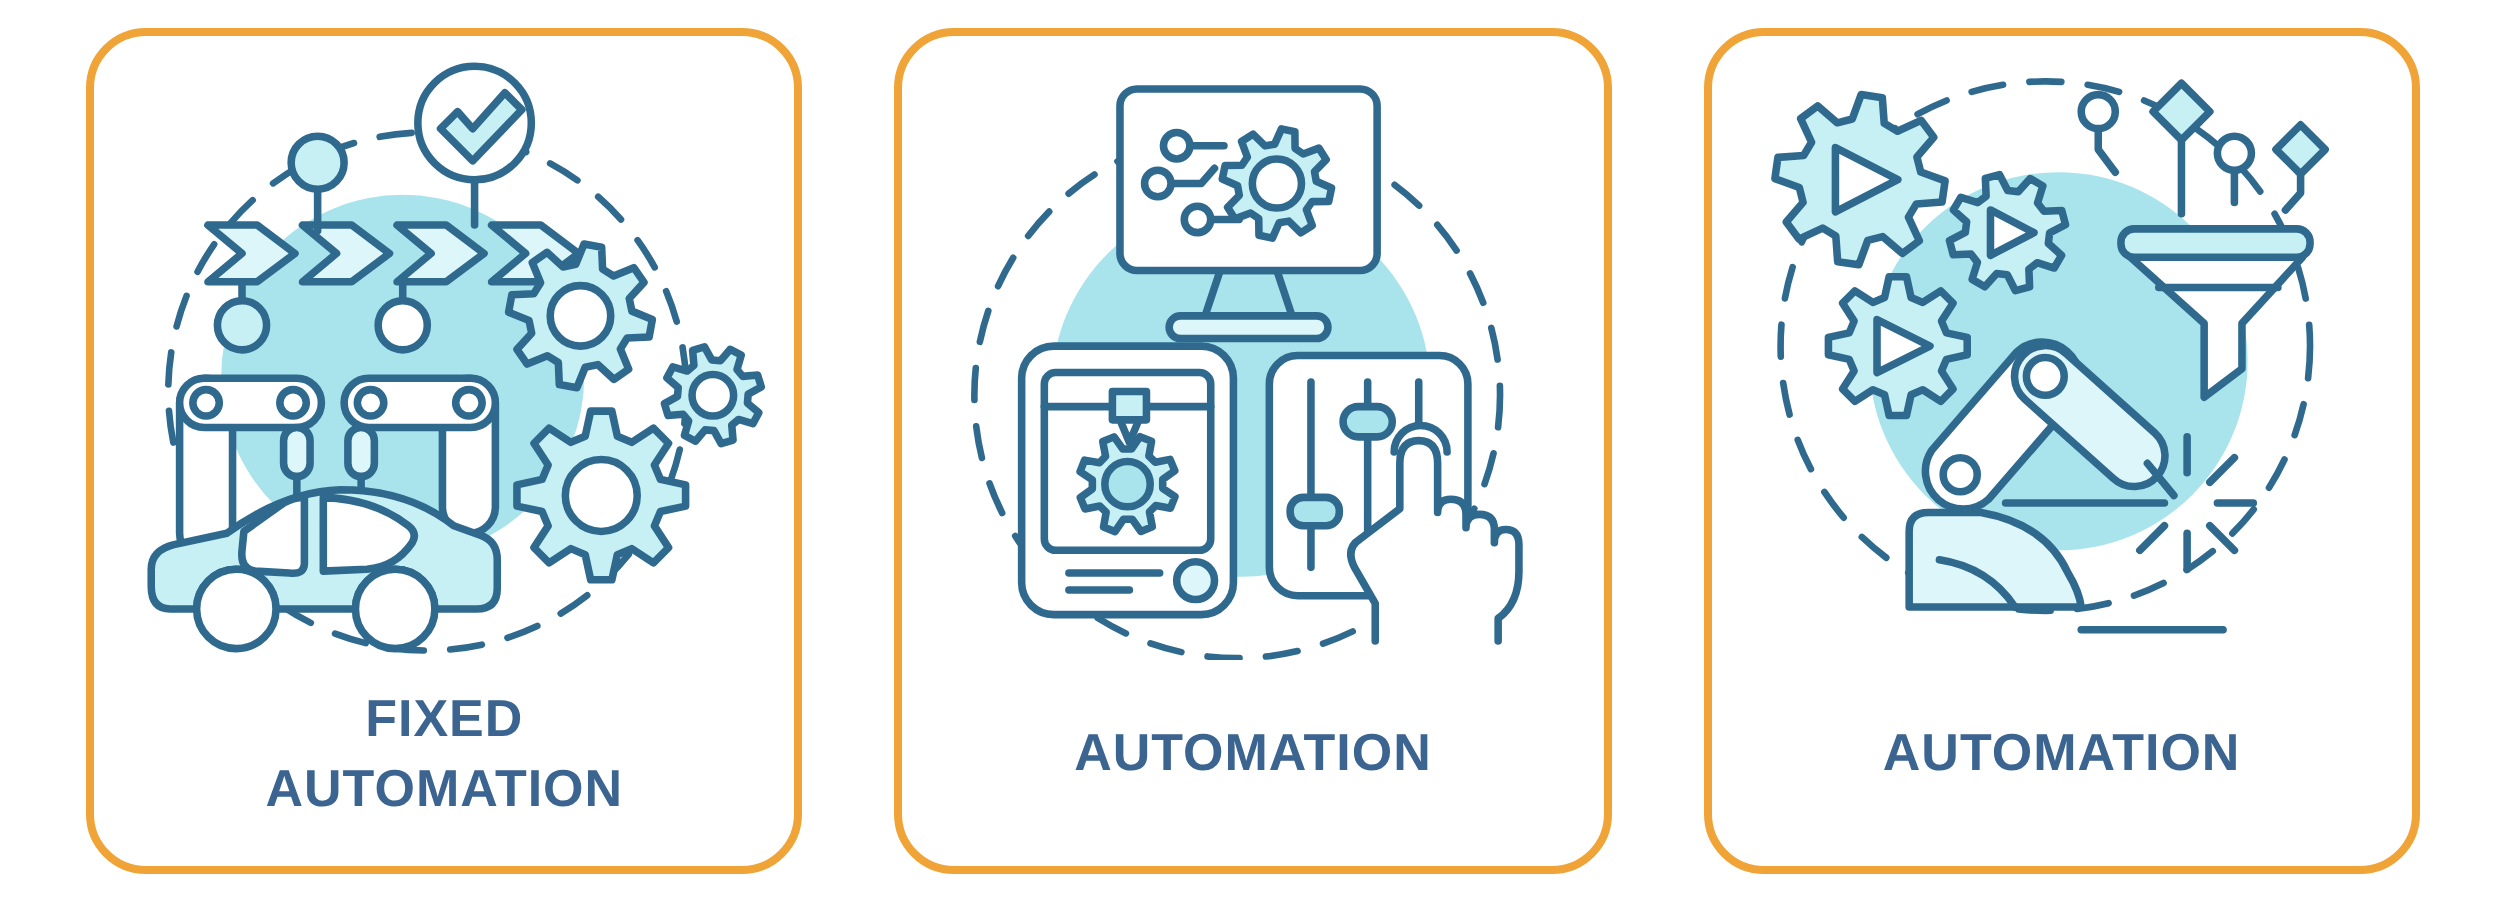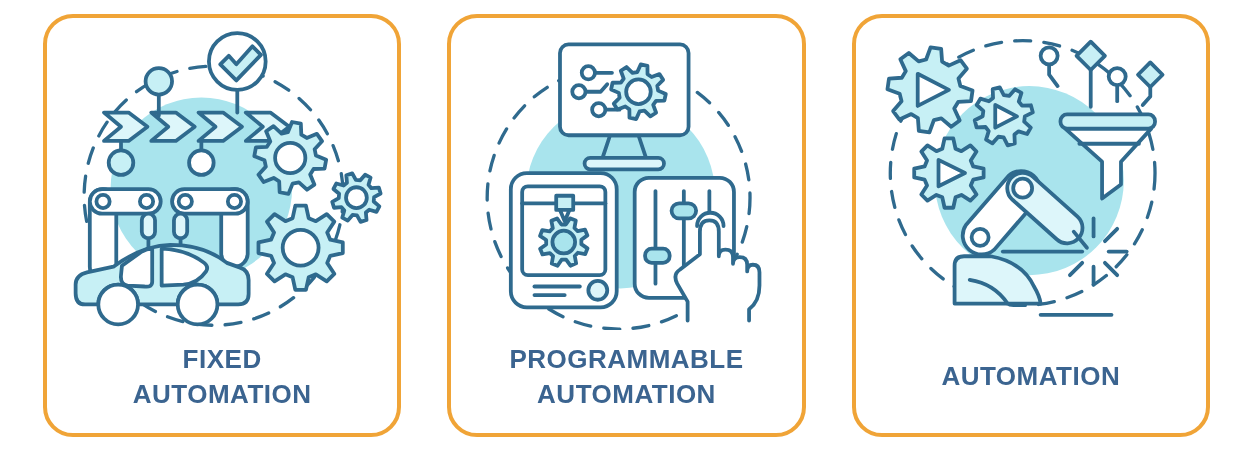--- a/index.html
+++ b/index.html
@@ -143,21 +143,20 @@
           <rect class="st f-teal" x="197" y="244" width="26" height="15" rx="7"></rect>
           <path class="st" d="M252,220 A14,14 0 0 1 280,220"></path>
         </g>
 
         <g>
           <path class="st f-white" d="M242,320 L242,300 L231,281 Q226,271 234,266 L255,250 L255,226 Q255,214 265,214 Q275,214 275,226 L275,252 Q275,245 282,245 Q290,245 290,253 L290,260 Q290,253 297,253 Q305,253 305,261 L305,268 Q305,261 311,261 Q318,261 318,269 L318,283 Q318,300 307,308 L307,320"></path>
         </g>
       </svg>
     </div>
     <div class="title">
-      <span>PROGRAMMABLE</span>
       <span>AUTOMATION</span>
     </div>
   </div>
 
   <div class="card">
     <div class="art">
       <svg viewBox="0 0 354 330">
         <circle class="f-teal nostroke" cx="175" cy="172" r="100"></circle>
         <circle class="dash" cx="168" cy="164" r="140"></circle>
 

